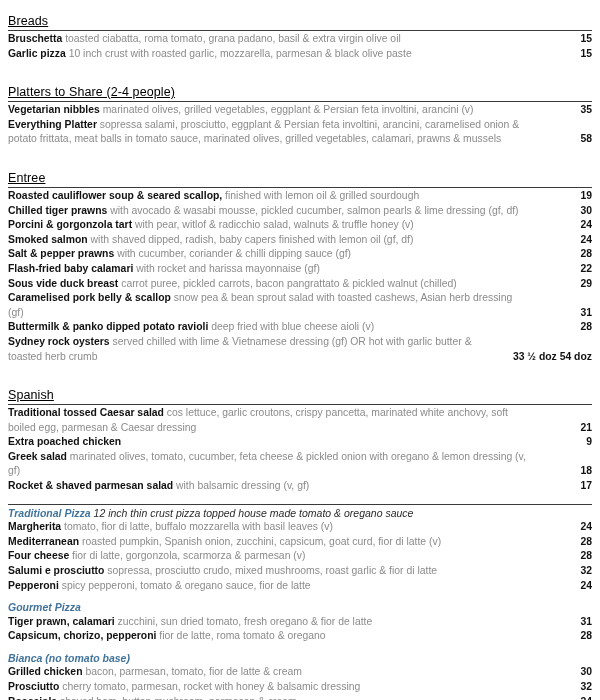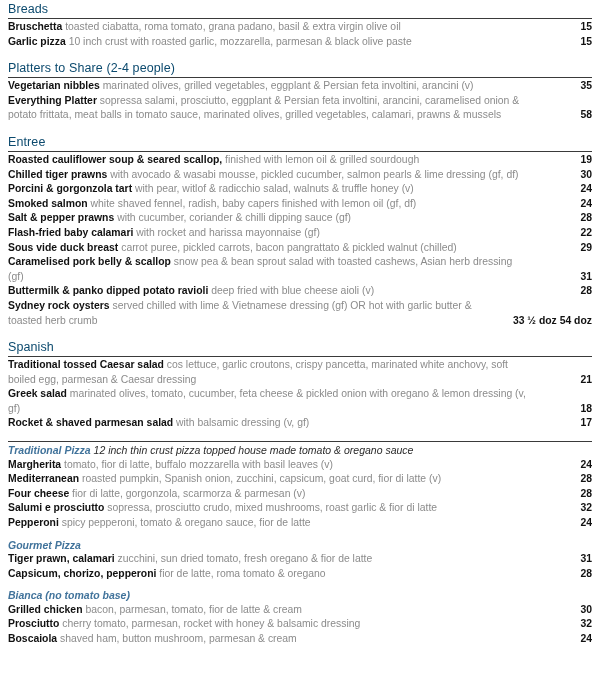--- a/index.html
+++ b/index.html
@@ -15,26 +15,27 @@
     overflow: hidden;
   }
   .menu {
     padding: 0 8px;
     box-sizing: border-box;
     width: 600px;
   }
   .section { margin: 0; }
   .section-head {
     font-size: 12.5px;
-    color: #0c4a6e;
+    color: #000000;
     font-weight: 400;
     line-height: 15px;
-    padding-top: 2px;
+    padding-top: 14px;
     padding-bottom: 1px;
     letter-spacing: .1px;
+    text-decoration: underline;
   }
   .rule {
     border: 0;
     border-top: 1.6px solid #3a3a3a;
     margin: 0 0 1px 0;
     height: 0;
   }
   .sub-head {
     color: #41739b;
     font-weight: bold;
@@ -117,21 +118,21 @@
       </div>
       <div class="item">
         <div class="item-text"><span class="item-name">Chilled tiger prawns</span><span class="item-desc"> with avocado &amp; wasabi mousse, pickled cucumber, salmon pearls &amp; lime dressing (gf, df)</span></div>
         <div class="item-price">30</div>
       </div>
       <div class="item">
         <div class="item-text"><span class="item-name">Porcini &amp; gorgonzola tart</span><span class="item-desc"> with pear, witlof &amp; radicchio salad, walnuts &amp; truffle honey (v)</span></div>
         <div class="item-price">24</div>
       </div>
       <div class="item">
-        <div class="item-text"><span class="item-name">Smoked salmon</span><span class="item-desc"> white shaved fennel, radish, baby capers finished with lemon oil (gf, df)</span></div>
+        <div class="item-text"><span class="item-name">Smoked salmon</span><span class="item-desc"> with shaved dipped, radish, baby capers finished with lemon oil (gf, df)</span></div>
         <div class="item-price">24</div>
       </div>
       <div class="item">
         <div class="item-text"><span class="item-name">Salt &amp; pepper prawns</span><span class="item-desc"> with cucumber, coriander &amp; chilli dipping sauce (gf)</span></div>
         <div class="item-price">28</div>
       </div>
       <div class="item">
         <div class="item-text"><span class="item-name">Flash-fried baby calamari</span><span class="item-desc"> with rocket and harissa mayonnaise (gf)</span></div>
         <div class="item-price">22</div>
       </div>
@@ -152,20 +153,24 @@
         <div class="item-price wide">33 ½ doz  54 doz</div>
       </div>
     </div>
     <div class="gap"></div>
     <div class="section">
       <div class="section-head">Spanish</div>
       <div class="rule"></div>
       <div class="item">
         <div class="item-text"><span class="item-name">Traditional tossed Caesar salad</span><span class="item-desc"> cos lettuce, garlic croutons, crispy pancetta, marinated white anchovy, soft boiled egg, parmesan &amp; Caesar dressing</span></div>
         <div class="item-price">21</div>
+      </div>
+      <div class="item">
+        <div class="item-text"><span class="item-name">Extra poached chicken</span></div>
+        <div class="item-price">9</div>
       </div>
       <div class="item">
         <div class="item-text"><span class="item-name">Greek salad</span><span class="item-desc"> marinated olives, tomato, cucumber, feta cheese &amp; pickled onion with oregano &amp; lemon dressing (v, gf)</span></div>
         <div class="item-price">18</div>
       </div>
       <div class="item">
         <div class="item-text"><span class="item-name">Rocket &amp; shaved parmesan salad</span><span class="item-desc"> with balsamic dressing (v, gf)</span></div>
         <div class="item-price">17</div>
       </div>
     </div>

